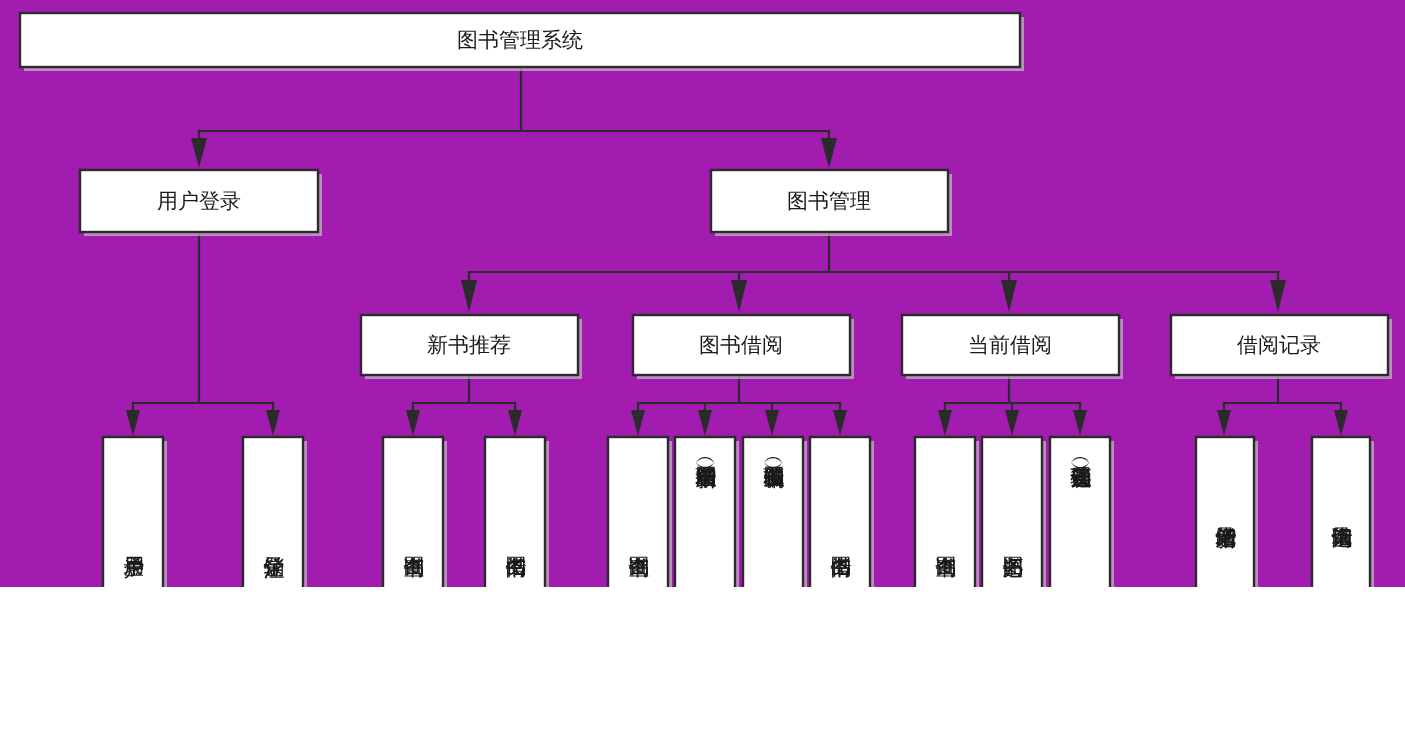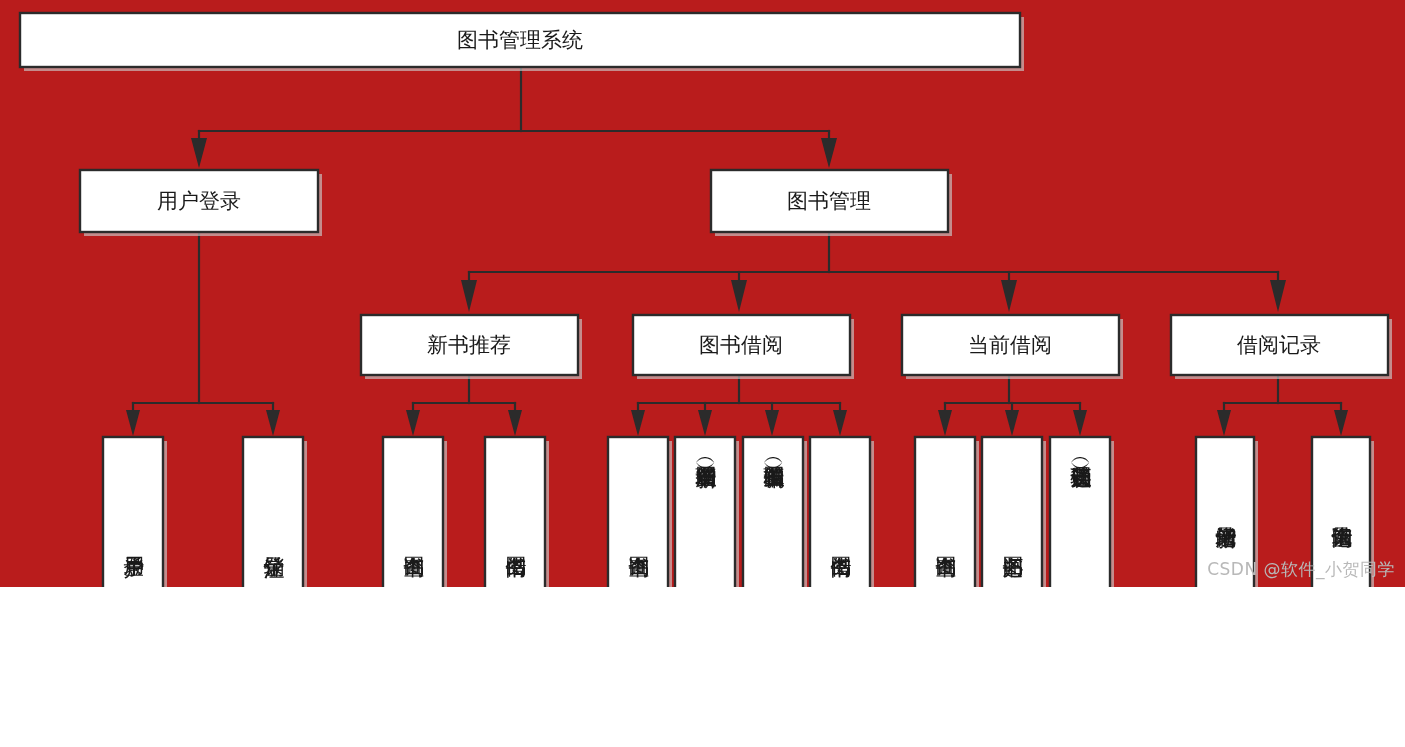--- a/index.html
+++ b/index.html
@@ -8,21 +8,21 @@
     padding: 0;
     background: #ffffff;
   }
   body {
     font-family: "DejaVu Sans", "Liberation Sans", sans-serif;
   }
   #diagram-root {
     position: relative;
     width: 1405px;
     height: 587px;
-    background: #b91c1c;
+    background: #a21caf;
     overflow: hidden;
   }
   svg#tree-canvas {
     position: absolute;
     left: 0;
     top: 0;
     width: 1405px;
     height: 747px;
     display: block;
   }
@@ -261,15 +261,14 @@
     </g>
 
     <g>
       <rect class="node-shadow" x="1316" y="441" width="58" height="295"></rect>
       <rect class="node-box" x="1312" y="437" width="58" height="295"></rect>
       <text class="node-label-v" x="1341" y="510">查询借阅记录</text>
     </g>
 
   </svg>
 
-  <div class="watermark-text">CSDN @软件_小贺同学</div>
 
 </div>
 
 </body></html>

